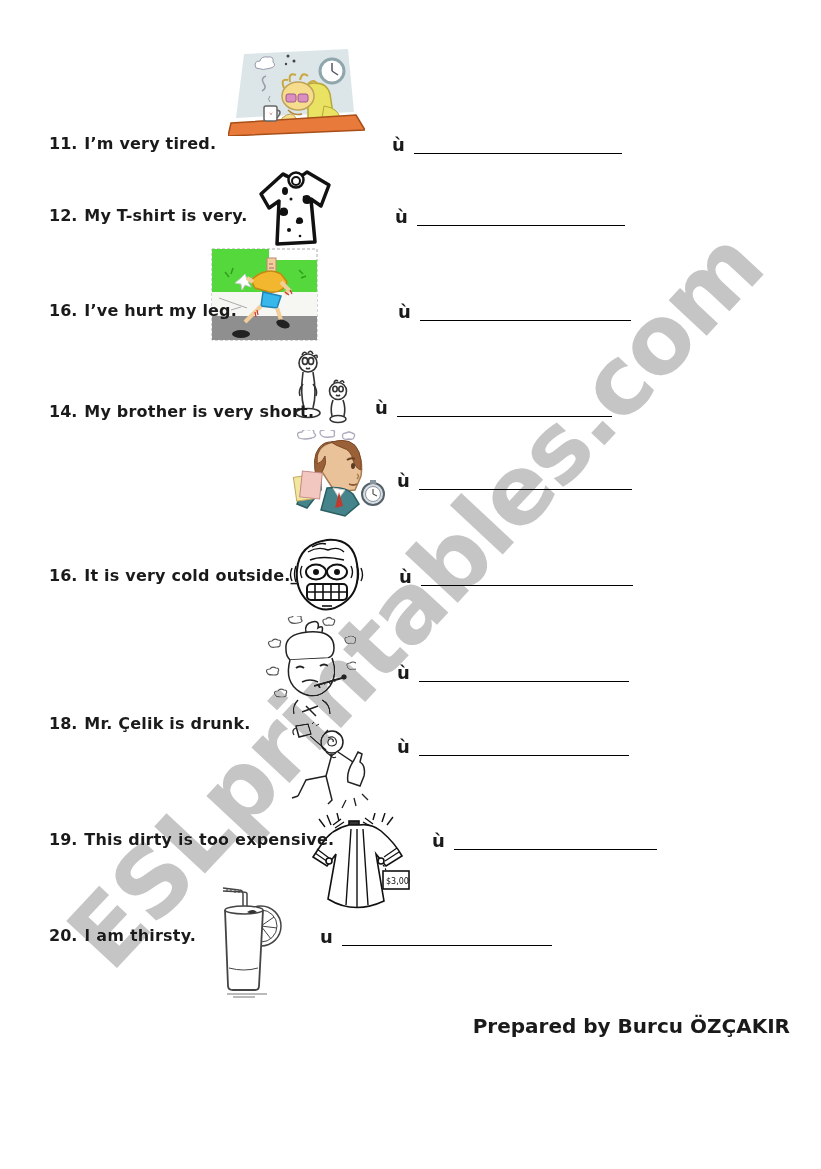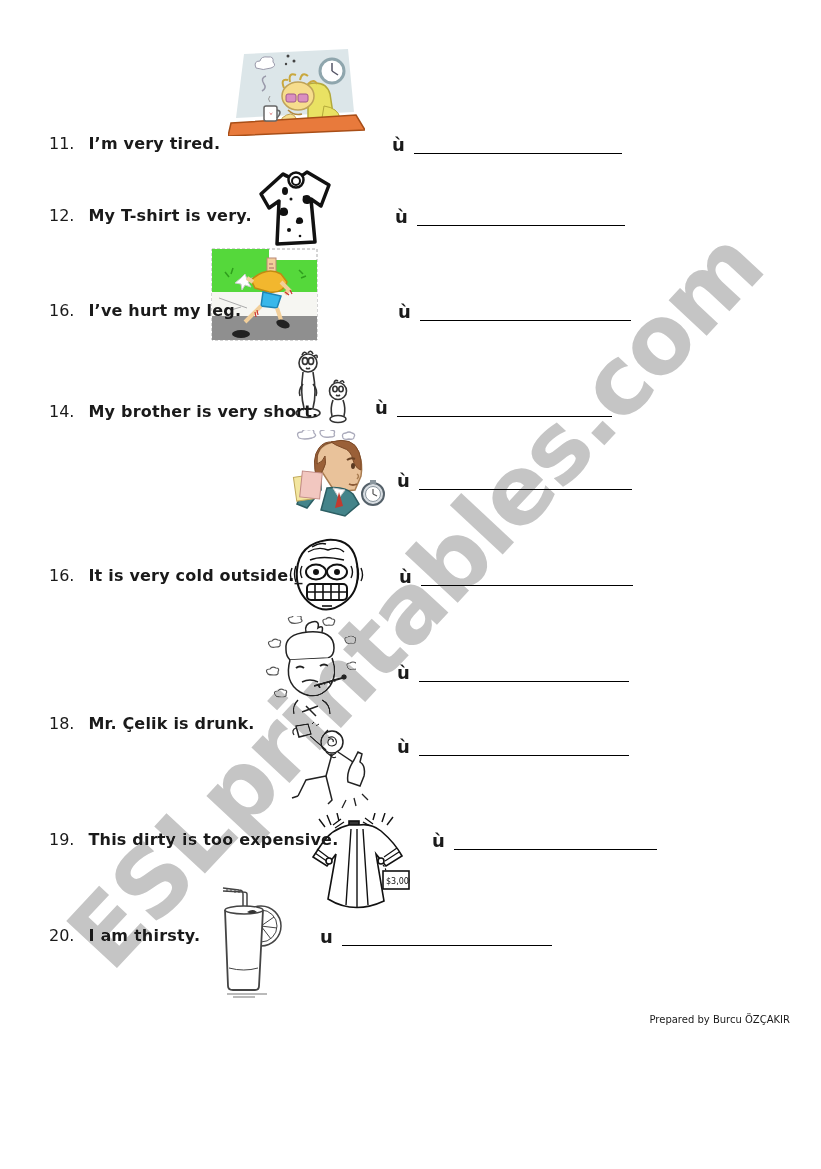--- a/index.html
+++ b/index.html
@@ -1,26 +1,26 @@
 <!DOCTYPE html>
 <html><head>
 <meta charset="utf-8">
 <style>
   html,body{margin:0;padding:0;background:#fff;}
   body{font-family:"DejaVu Sans", sans-serif;color:#1a1a1a;}
   .page{position:relative;width:821px;height:1169px;background:#fff;overflow:hidden;}
   .row{position:absolute;left:49px;font-size:16px;white-space:nowrap;z-index:2;}
-  .num{font-weight:normal;margin-right:14px;}
+  .num{font-weight:bold;margin-right:7px;}
   .sentence{font-weight:bold;letter-spacing:.2px;}
   .answer{position:absolute;display:flex;align-items:flex-end;gap:9px;z-index:2;height:22px;}
   .marker{font-size:18px;font-weight:bold;line-height:1;}
   .line{display:inline-block;border-bottom:1.4px solid #000;height:17px;}
   .illu{position:absolute;z-index:2;}
   .illu svg{display:block;width:100%;height:100%;}
-  .footer{position:absolute;right:31px;top:1014px;font-size:10px;font-weight:normal;z-index:2;}
+  .footer{position:absolute;right:31px;top:1014px;font-size:20px;font-weight:bold;z-index:2;}
   .watermark{position:absolute;left:415px;top:600px;transform:translate(-50%,-50%) rotate(-47deg);
     font-size:95px;font-weight:bold;color:#c5c5c5;white-space:nowrap;z-index:6;
     mix-blend-mode:darken;letter-spacing:-2px;pointer-events:none;}
 </style>
 </head>
 <body>
 
 <div class="page">
 
   <div class="illu" style="left:228px;top:48px;width:137px;height:88px">

